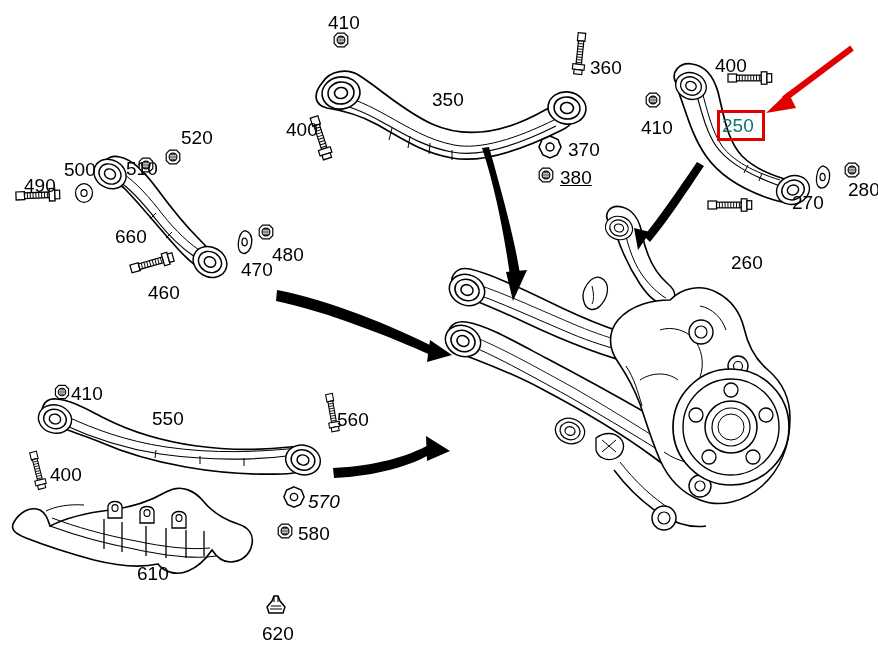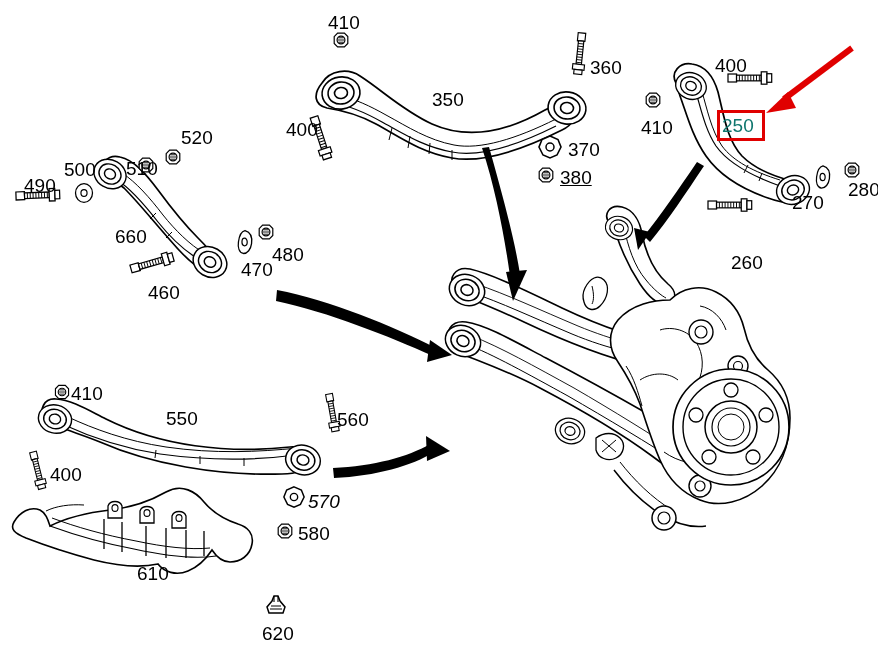--- a/index.html
+++ b/index.html
@@ -333,21 +333,21 @@
 <div class="lbl" style="left:848px;top:180px;">280</div>
 <div class="lbl" style="left:126px;top:136px;margin-top:23px;">510</div>
 <div class="lbl" style="left:181px;top:128px;">520</div>
 <div class="lbl" style="left:64px;top:160px;">500</div>
 <div class="lbl" style="left:24px;top:176px;">490</div>
 <div class="lbl" style="left:115px;top:227px;">660</div>
 <div class="lbl" style="left:148px;top:283px;">460</div>
 <div class="lbl" style="left:241px;top:260px;">470</div>
 <div class="lbl" style="left:272px;top:245px;">480</div>
 <div class="lbl" style="left:71px;top:384px;">410</div>
-<div class="lbl" style="left:166px;top:409px;">550</div>
+<div class="lbl" style="left:152px;top:409px;">550</div>
 <div class="lbl" style="left:337px;top:410px;">560</div>
 <div class="lbl" style="left:50px;top:465px;">400</div>
 <div class="lbl" style="left:308px;top:492px;font-style:italic;">570</div>
 <div class="lbl" style="left:298px;top:524px;">580</div>
 <div class="lbl" style="left:137px;top:564px;text-align:right;">610</div>
 <div class="lbl" style="left:262px;top:624px;">620</div>
 
 <div class="hl-box" style="left:717px;top:110px;width:48px;height:31px;"></div>
 <div class="hl-lbl" style="left:722px;top:115px;">250</div>
 

